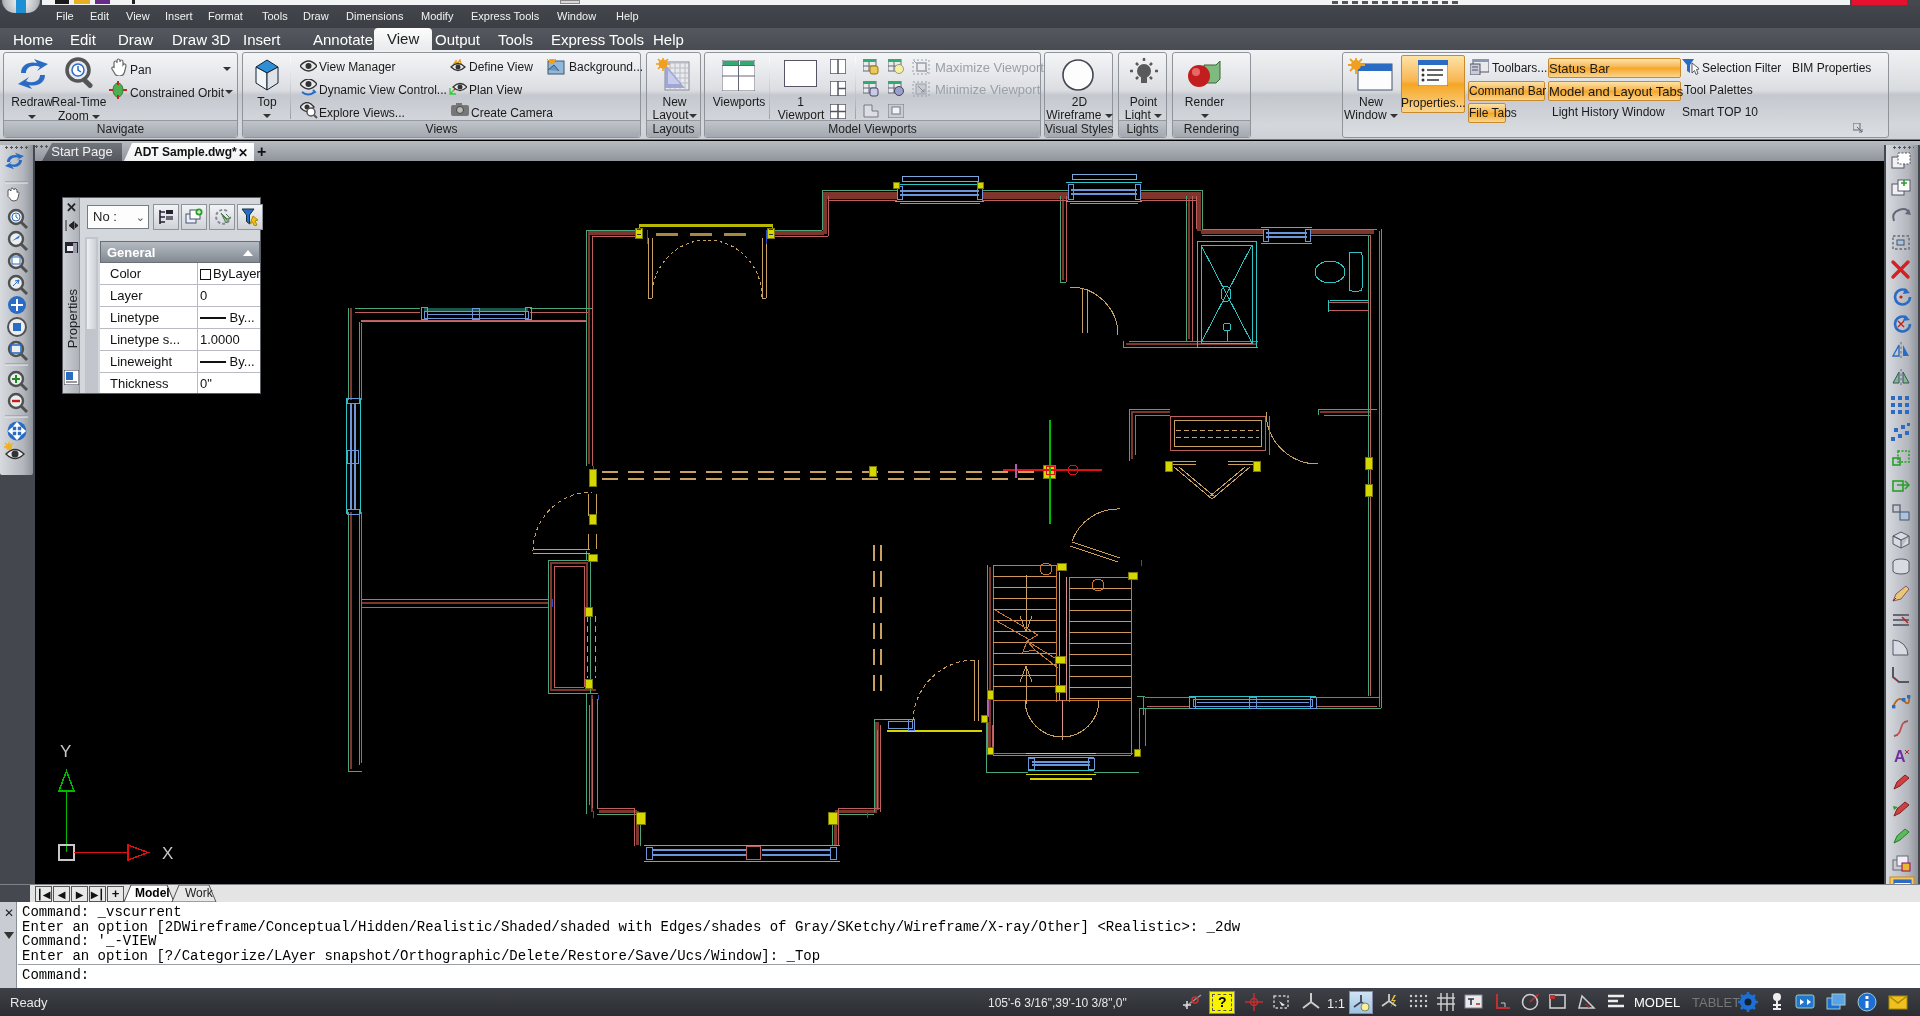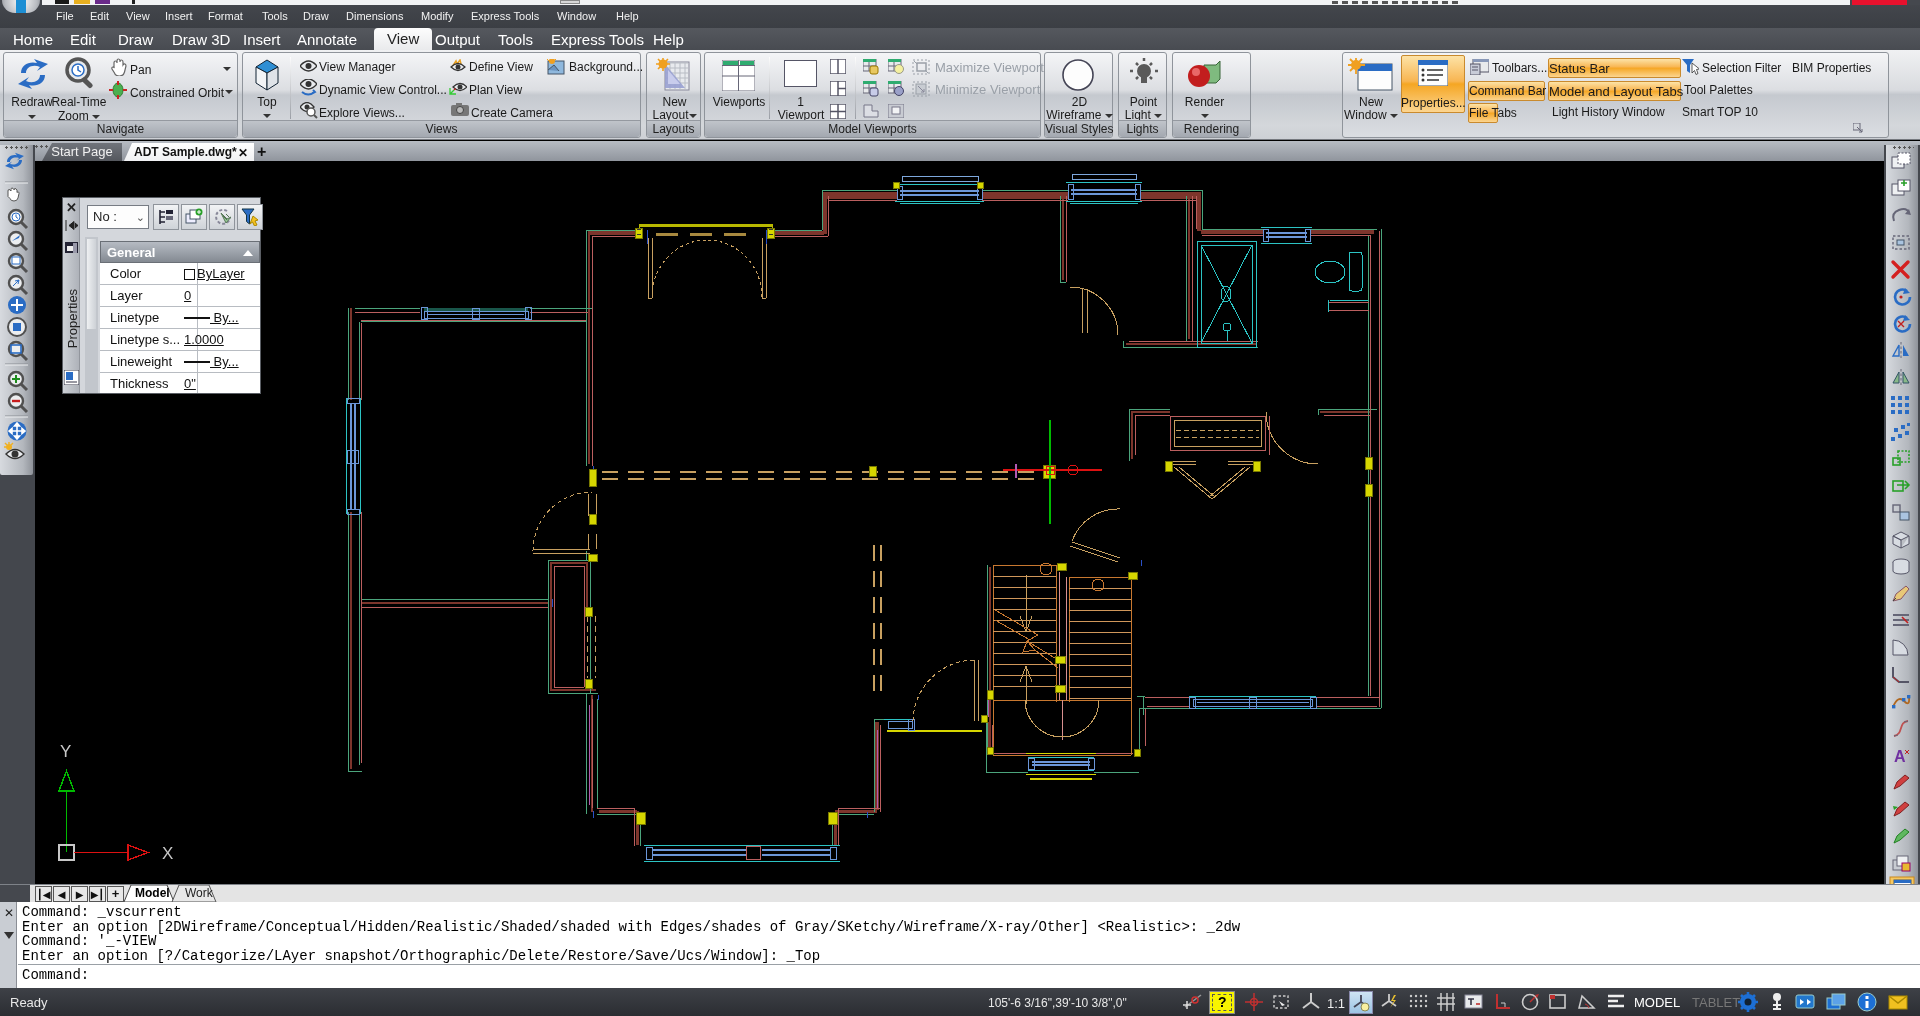--- a/index.html
+++ b/index.html
@@ -36,21 +36,21 @@
 #ltool { left:0; top:145px; width:35px; height:739px; background:#44474d; }
 #ltoolbar { background:linear-gradient(90deg,#d7dadf,#b3b7bd 70%,#8f939a); border-radius:0 0 2px 2px; }
 #rtool { left:1884px; top:145px; width:36px; height:739px; background:#44474d; }
 #rtoolbar { background:linear-gradient(90deg,#d7dadf,#b3b7bd 70%,#8f939a); }
 
 #props { left:62px; top:197px; width:199px; height:197px; background:#d4d7dc; border:1px solid #5a5e64; box-shadow:1px 1px 0 #000; }
 #props .side { position:absolute; left:0; top:0; width:17px; height:195px; background:linear-gradient(90deg,#cdd1d6,#aeb2b9); border-right:1px solid #92969d; }
 #props .vtext { position:absolute; left:-31px; top:113px; width:80px; transform:rotate(-90deg); transform-origin:center; font-size:13px; color:#222; text-align:center; }
 .prow { position:absolute; left:0; width:160px; height:22px; border-bottom:1px solid #b8bcc2; font-size:13px; color:#111; }
 .prow .pl { position:absolute; left:10px; top:3px; }
-.prow .pv { position:absolute; left:84px; top:3px; white-space:nowrap;text-decoration:underline; }
+.prow .pv { position:absolute; left:100px; top:3px; white-space:nowrap; }
 .prow::before { content:""; position:absolute; left:97px; top:0; bottom:0; width:1px; background:#b8bcc2; }
 .pline { display:inline-block; width:26px; height:2px; background:#111; vertical-align:3px; }
 
 #modelrow { left:0; top:884px; width:1920px; height:18px; background:#e4e4e4; border-top:1px solid #7e8288; }
 #modelrow .dk { position:absolute; left:0; top:0; width:30px; height:18px; background:#45484e; }
 .navbtn { position:absolute; top:1px; width:17px; height:16px; background:#e8e8e8; border:1px solid #555; text-align:center; font-size:10px; line-height:15px; color:#111; }
 #cmdwin { left:0; top:902px; width:1920px; height:86px; background:#fff; font-family:"Liberation Mono", monospace; font-size:14px; color:#000; }
 #cmdwin .gutter { position:absolute; left:0; top:0; width:17px; height:86px; background:#c9cdd3; border-right:1px solid #8a8e95; }
 #cmdwin pre { position:absolute; left:22px; top:3px; font-family:"Liberation Mono", monospace; font-size:14px; line-height:14.5px; }
 #statusbar { left:0; top:988px; width:1920px; height:28px; background:linear-gradient(#3e4147,#2b2d32); color:#e8e8e8; font-size:13px; }
@@ -85,21 +85,21 @@
       <span style="left:471px">Express Tools</span>
       <span style="left:557px">Window</span>
       <span style="left:616px">Help</span>
   </div>
   <div class="abs" id="tabrow">
     <span style="left:13px">Home</span>
       <span style="left:70px">Edit</span>
       <span style="left:118px">Draw</span>
       <span style="left:172px">Draw 3D</span>
       <span style="left:243px">Insert</span>
-      <span style="left:297px">Annotate</span>
+      <span style="left:313px">Annotate</span>
       <span class="active" style="left:374px">View</span>
       <span style="left:435px">Output</span>
       <span style="left:498px">Tools</span>
       <span style="left:551px">Express Tools</span>
       <span style="left:653px">Help</span>
   </div>
   <div class="abs" id="ribbon">
     <div class="group" style="left:3px;width:235px">
       <svg class="ritem" style="left:9px;top:6px" width="40" height="32" viewBox="0 0 40 32">
           <path d="M8 14 C8 6 16 2 24 4 l-3-4 14 5 -11 7 3-4 C20 5 13 8 13 14 Z" fill="#2a6cc4"></path>
@@ -315,21 +315,21 @@
         </svg>
       <div class="rtext" style="left:58px;top:43px;width:64px;font-size:12px">Properties...</div>
       <svg class="ritem" style="left:127px;top:6px" width="19" height="16" viewBox="0 0 19 16">
           <rect x="3" y="0" width="16" height="13" fill="#e8eaec" stroke="#556"></rect>
           <rect x="3" y="0" width="16" height="3" fill="#8898b8"></rect>
           <rect x="0" y="5" width="10" height="11" fill="#c8ccd8" stroke="#556"></rect>
           <path d="M2 8 h6 M2 11 h6" stroke="#556"></path>
         </svg>
       <div class="ritem" style="left:149px;top:8px;font-size:12px">Toolbars...</div>
       <div class="ritem orange" style="left:125px;top:28px;width:77px;height:20px;font-size:12px;line-height:19px;text-align:center">Command Bar</div>
-      <div class="ritem orange" style="left:125px;top:50px;width:30px;height:20px;font-size:12px;line-height:19px;text-align:center">File Tabs</div>
+      <div class="ritem orange" style="left:125px;top:50px;width:38px;height:20px;font-size:12px;line-height:19px;text-align:center">File Tabs</div>
       <div class="ritem orange" style="left:205px;top:5px;width:133px;height:20px;font-size:13px;line-height:19px;padding-left:-1338px">Status Bar</div>
       <div class="ritem orange" style="left:205px;top:28px;width:133px;height:20px;font-size:13px;line-height:19px;padding-left:-1338px">Model and Layout Tabs</div>
       <div class="ritem" style="left:209px;top:52px;font-size:12px">Light History Window</div>
       <svg class="ritem" style="left:339px;top:6px" width="17" height="17" viewBox="0 0 17 17">
           <path d="M0 0 h12 l-4 6 v8 l-3-2 v-6z" fill="#2a6cc4"></path>
           <path d="M10 4 v10 l2.5-2.5 1.5 4 2-1 -1.5-4 3-.5z" fill="#fff" stroke="#333" stroke-width="0.8"></path>
         </svg>
       <div class="ritem" style="left:359px;top:8px;font-size:12px">Selection Filter</div>
       <div class="ritem" style="left:341px;top:30px;font-size:12px">Tool Palettes</div>
       <div class="ritem" style="left:339px;top:52px;font-size:12px">Smart TOP 10</div>

